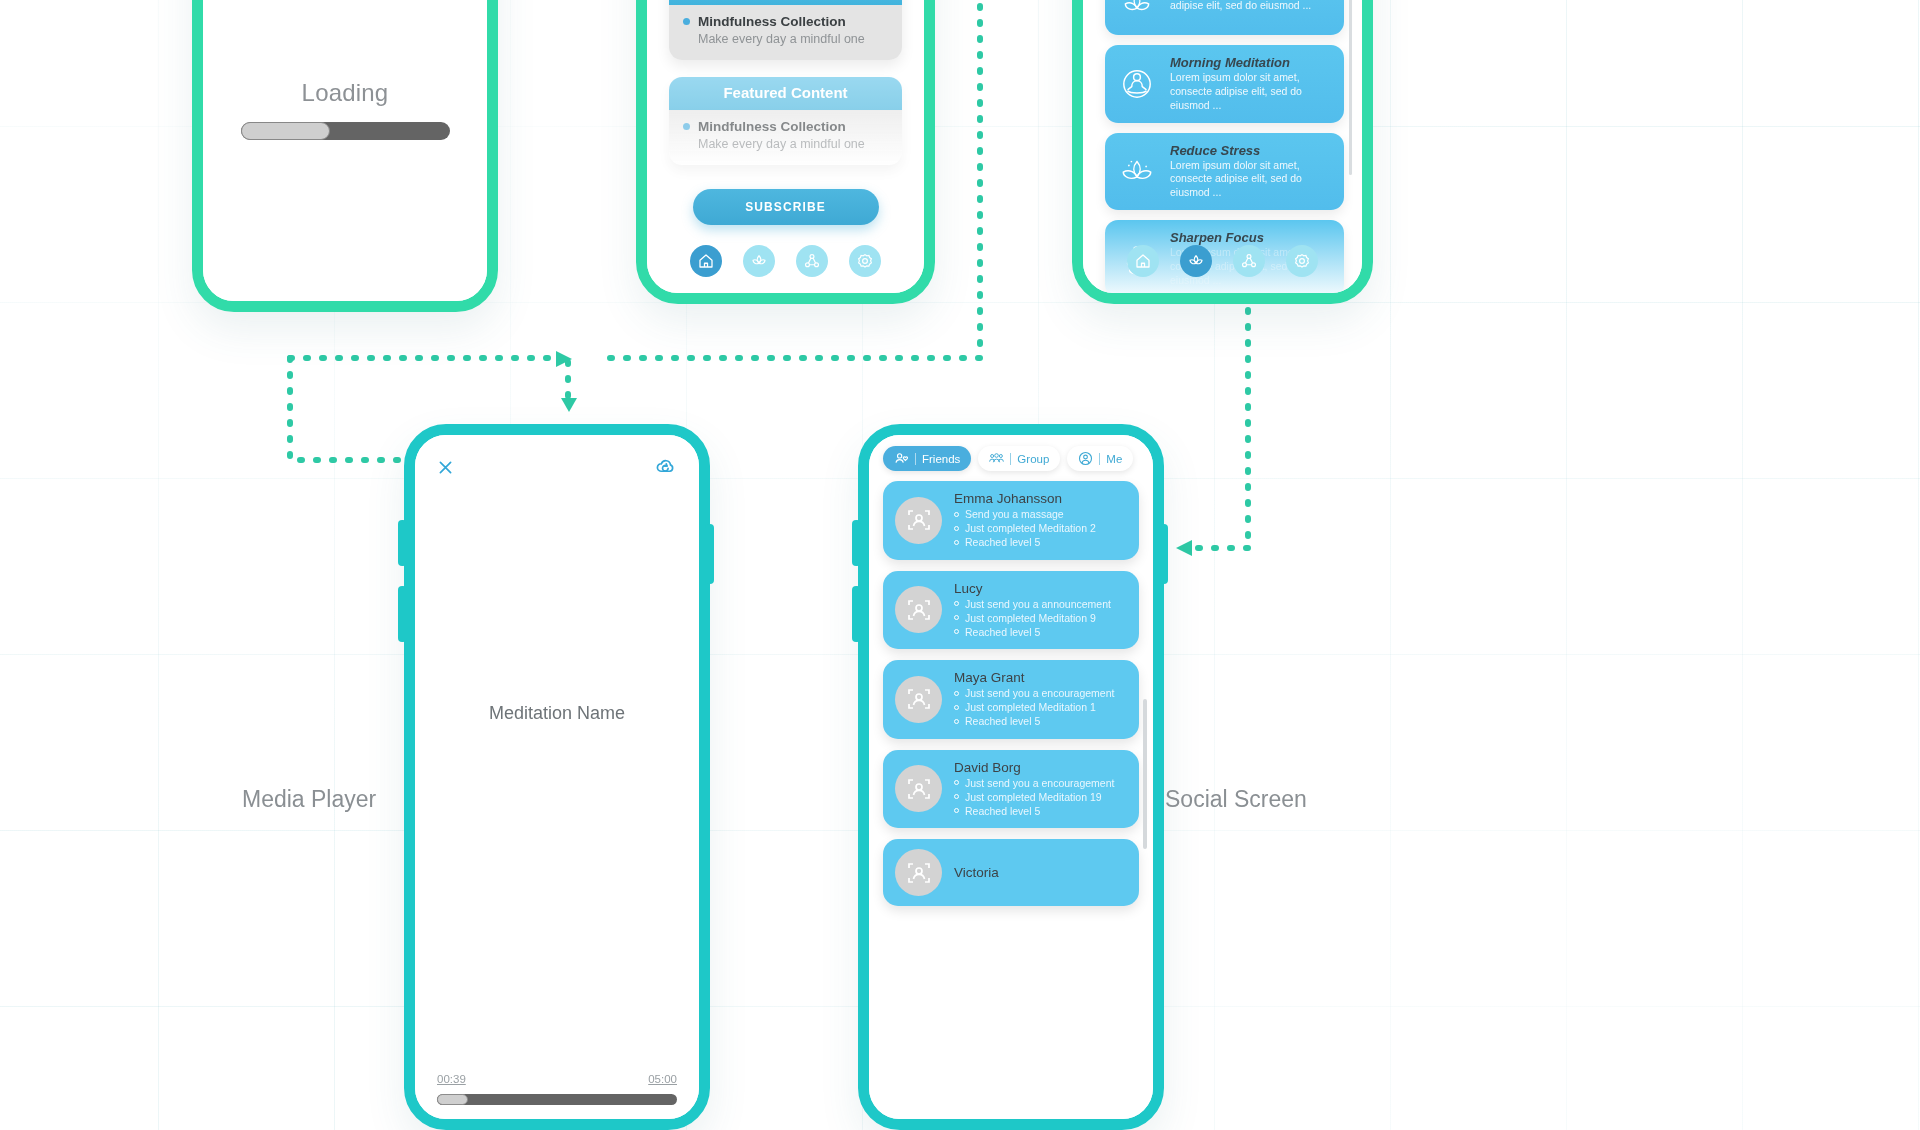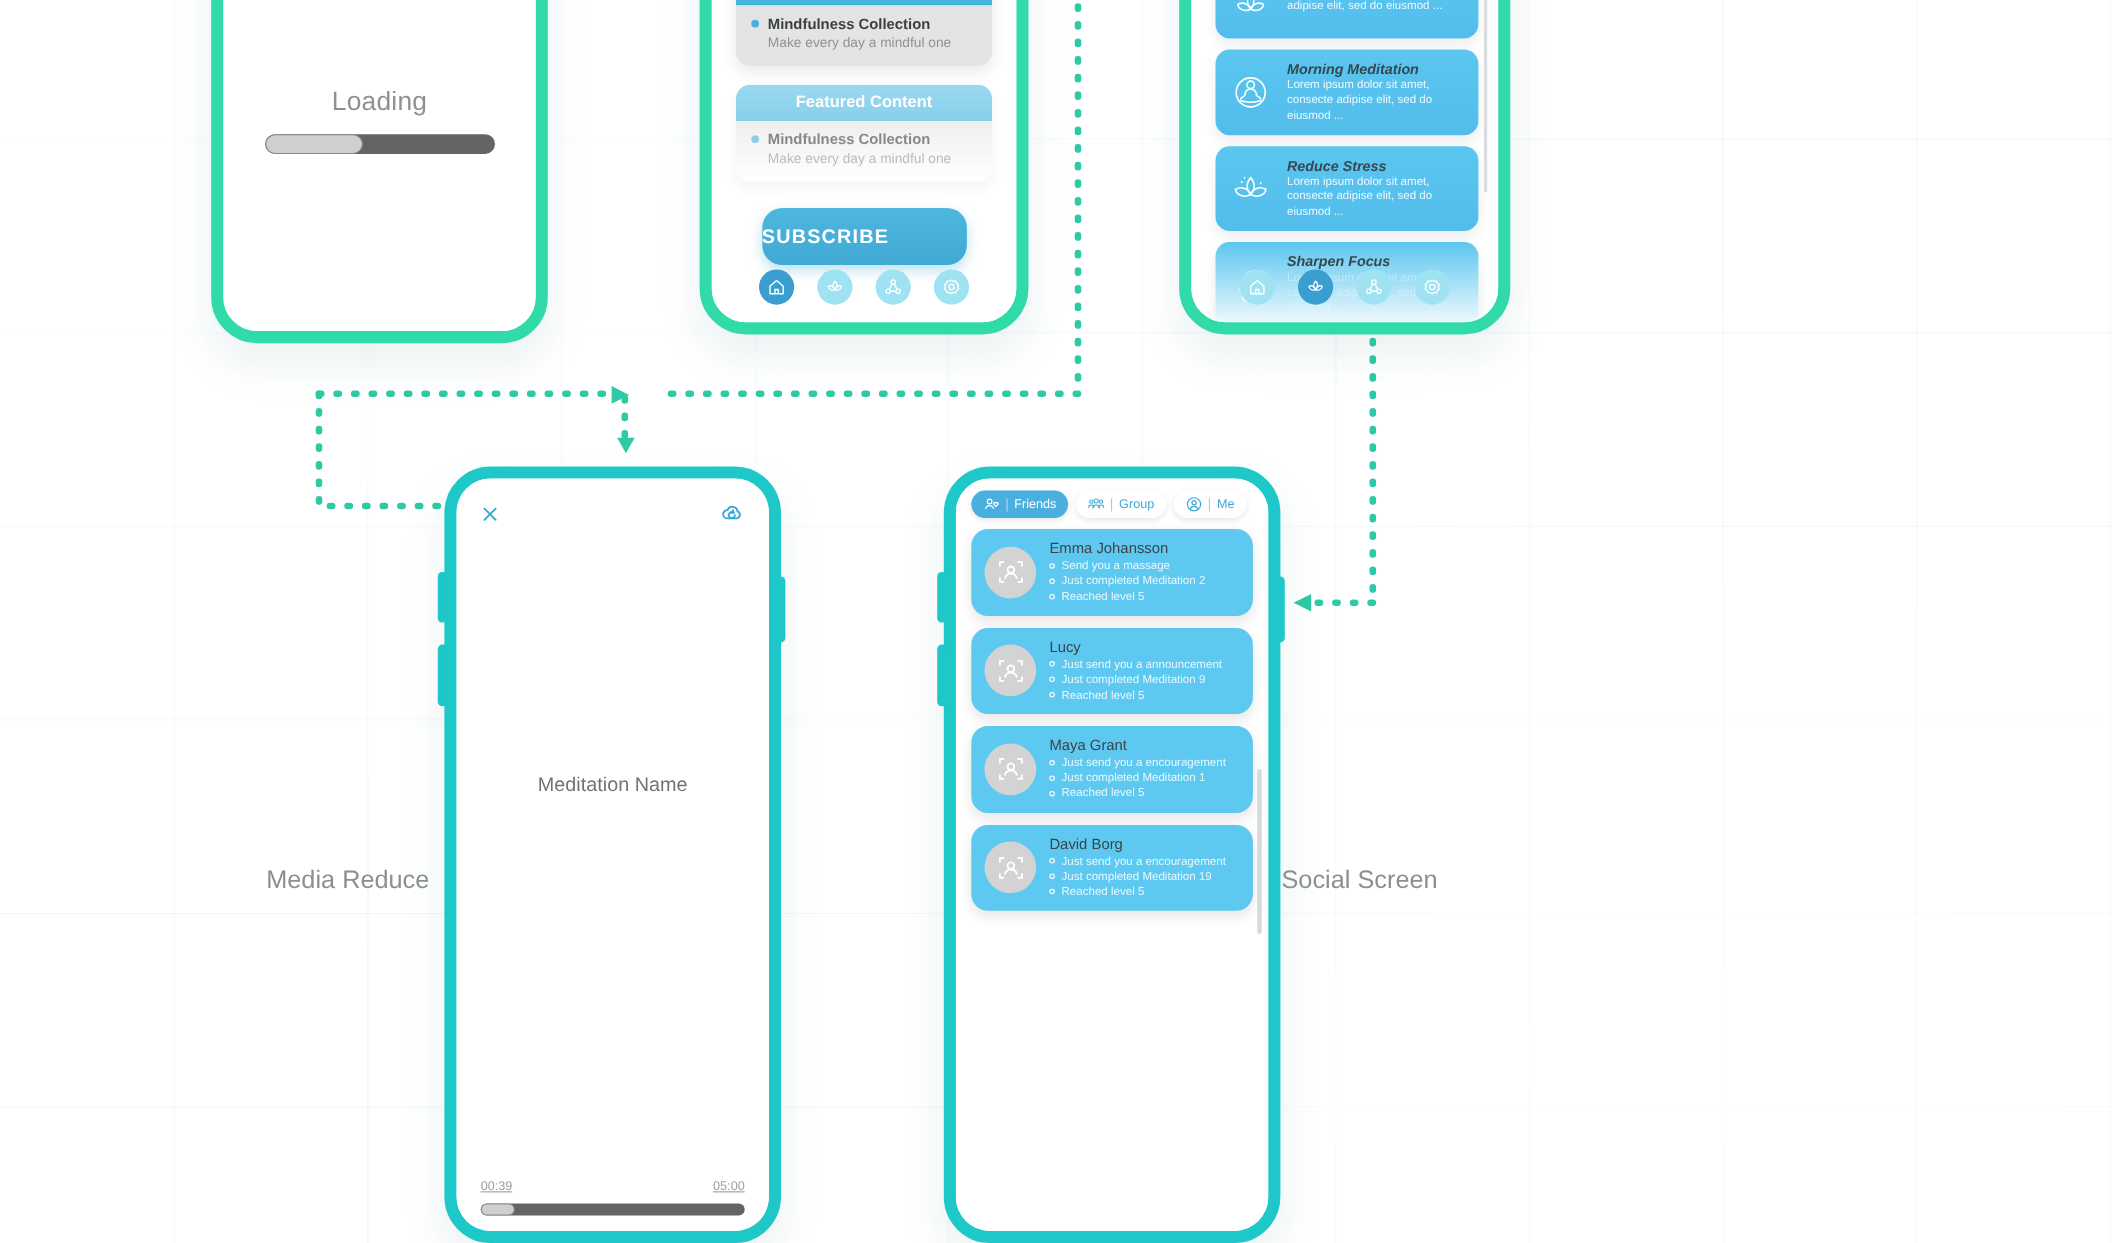--- a/index.html
+++ b/index.html
@@ -67,23 +67,23 @@
     color:#fff; font-weight:bold; font-size:15px; text-align:center; padding:7px 0 9px;
   }
   .feat-body{ background:#e4e4e4; padding:9px 14px 14px; }
   .feat-title{ font-size:13.5px; font-weight:bold; color:#3b4043; display:flex; align-items:center; gap:8px;}
   .dot{ width:7px; height:7px; border-radius:50%; background:#4aaede; flex:none;}
   .feat-sub{ font-size:12.5px; color:#8f9396; margin-top:3px; padding-left:15px;}
   .feat-card.faded { opacity:.62; }
   .feat-card.faded .feat-body{ background:linear-gradient(180deg,#e4e4e4 0%, rgba(228,228,228,0) 100%); }
 
   .subscribe-btn{
-    display:block; margin: 24px auto 0; width: 186px; height: 52px; line-height:36px;
+    display:block; margin: 24px auto 0; width: 186px; height: 36px; line-height:36px;
     border-radius: 18px; background: linear-gradient(180deg,#4eb7df 0%, #3fa9d4 100%);
-    color:#fff; font-weight:bold; font-size:18px; letter-spacing:1.1px; text-align:left;
+    color:#fff; font-weight:bold; font-size:12px; letter-spacing:1.1px; text-align:center;
     border:none; cursor:pointer; box-shadow:0 5px 12px rgba(63,169,212,0.35);
   }
 
   
   .bottom-nav{ position:absolute; left:0; right:0; bottom:16px; display:flex; justify-content:center; gap:21px; }
   .nav-btn{
     width:32px; height:32px; border-radius:50%; background:#9fe3f2;
     display:flex; align-items:center; justify-content:center; cursor:pointer;
   }
   .nav-btn.active{ background:#3b9ed0; }
@@ -536,22 +536,34 @@
                 <span class="ring"></span>
                 <span>Just completed Meditation 19</span>
               </div>
             <div class="friend-line">
                 <span class="ring"></span>
                 <span>Reached level 5</span>
               </div>
           </div>
         </div>
 
+        <div class="friend cut">
+          <div class="friend-av">
+            <svg viewBox="0 0 28 28">
+                <path d="M4 9 V5 h4 M24 9 V5 h-4 M4 19 v4 h4 M24 19 v4 h-4"></path>
+                <circle cx="14" cy="12" r="3"></circle>
+                <path d="M8.5 20 a5.6 5.6 0 0 1 11 0"></path>
+              </svg>
+          </div>
+          <div>
+            <div class="friend-name">Victoria</div>
+          </div>
+        </div>
 
         <div class="social-scroll"></div>
       </div>
     </div>
   </div>
 
-  <div class="caption" id="cap-media">Media Reduce</div>
+  <div class="caption" id="cap-media">Media Player</div>
   <div class="caption" id="cap-social">Social Screen</div>
 
 </div>
 
 </body></html>

